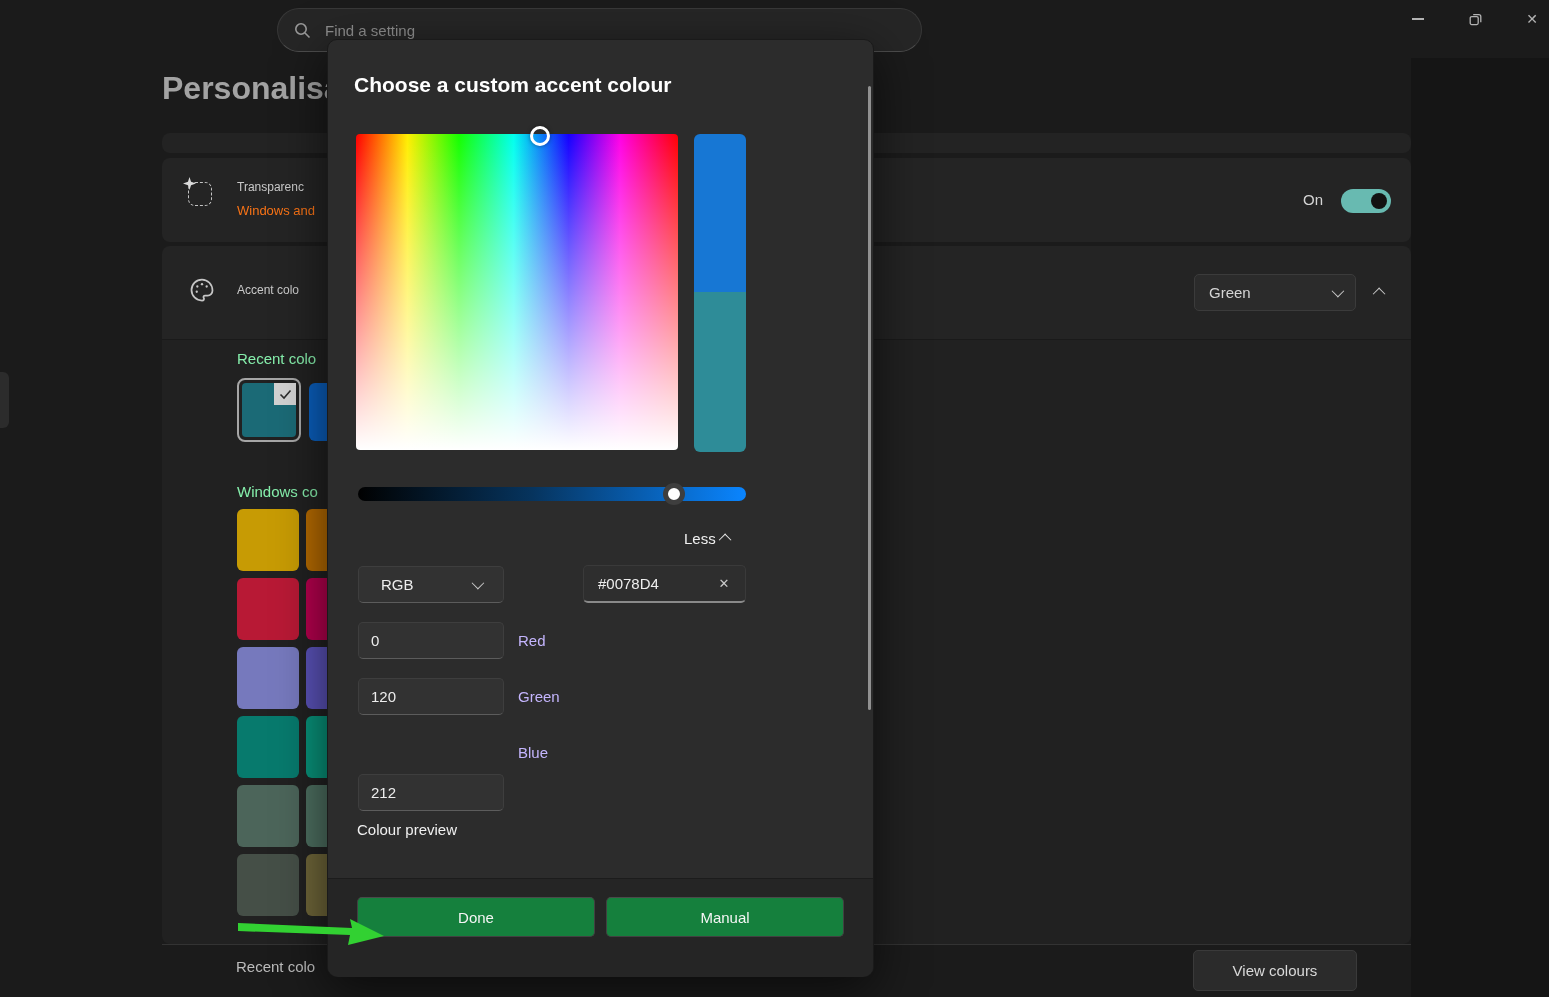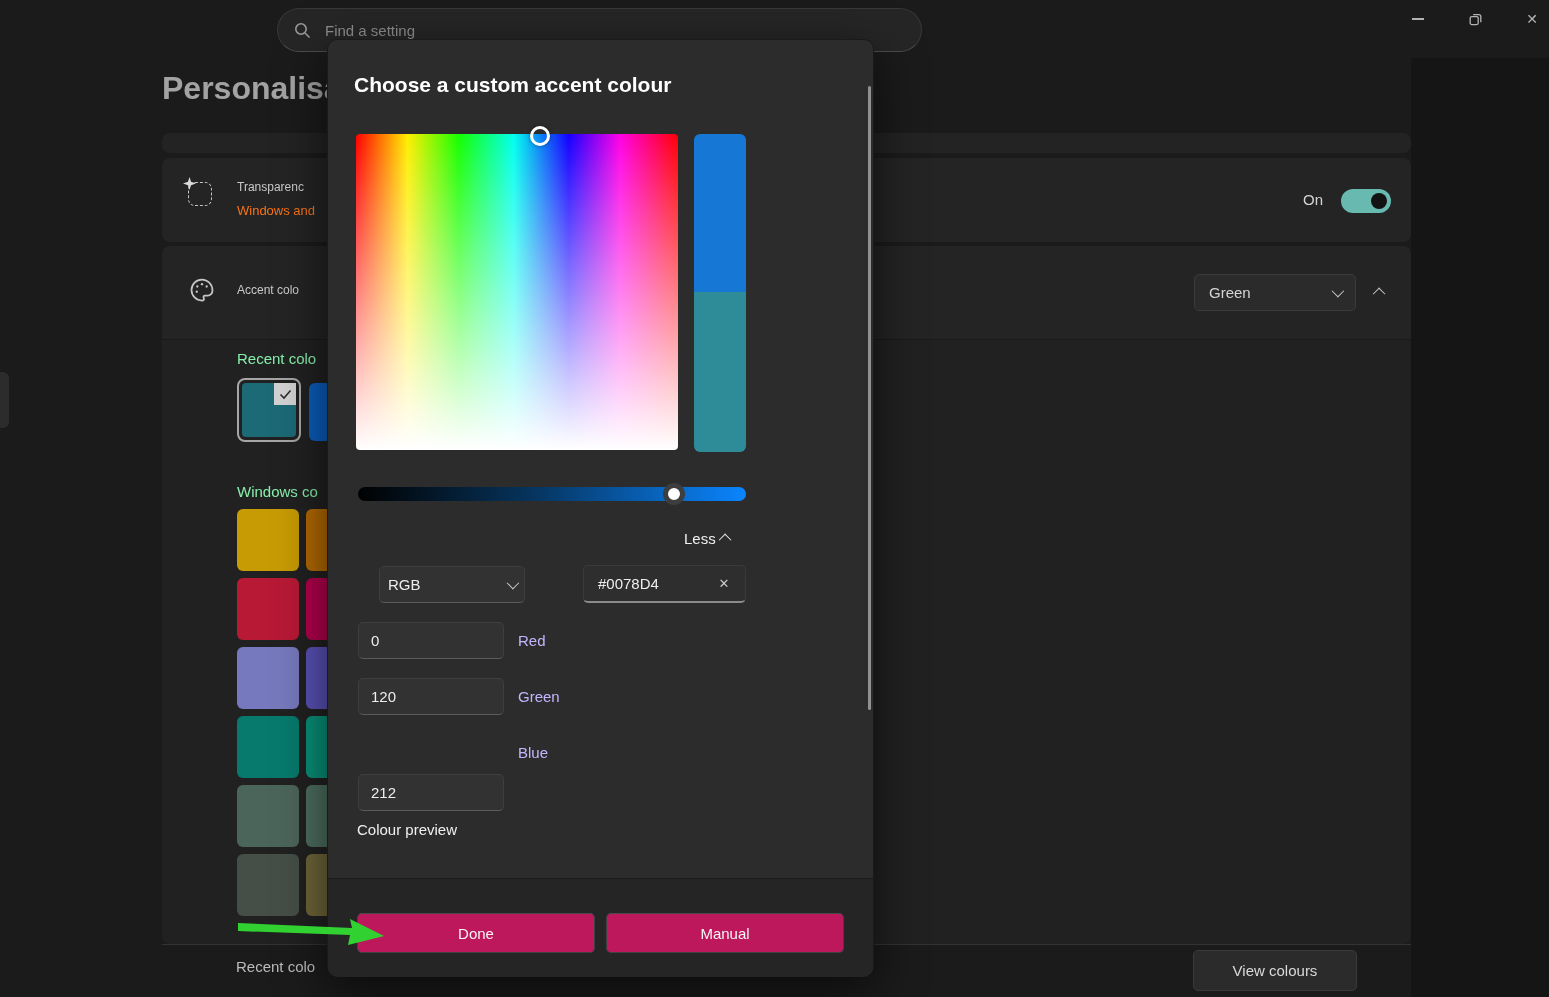--- a/index.html
+++ b/index.html
@@ -69,35 +69,35 @@
   .prev-cur { left:366px; top:252px; width:52px; height:160px; border-radius:0 0 6px 6px; }
   .slider { left:30px; top:447px; width:388px; height:14px; border-radius:7px;
     background:linear-gradient(to right,#010101,#06345e 45%,#0a85ff 100%); }
   .slider-thumb { left:335px; top:443px; width:22px; height:22px; border-radius:50%;
     background:#ffffff; border:5px solid #3e3e3e; }
   .expander { left:356px; top:490px; display:flex; align-items:center; gap:6px;
     color:#f0f0f0; font-size:15px; position:absolute; }
   .field { background:#323232; border:1px solid #3e3e3e; border-bottom-color:#5c5c5c;
     border-radius:5px; color:#ededed; font-size:15px; }
   .combo { left:30px; top:526px; width:146px; height:37px; display:flex;
-    align-items:center; justify-content:space-between; padding:0 8px;margin-left:21px; }
+    align-items:center; justify-content:space-between; padding:0 22px; }
   .hexbox { left:255px; top:525px; width:163px; height:38px; background:#2e2e2e;
     border:1px solid #3a3a3a; border-bottom:2px solid #8a8a8a; border-radius:5px;
     display:flex; align-items:center; justify-content:space-between; padding:0 10px 0 14px;
     color:#ededed; font-size:15px; }
   .chan-input { width:146px; height:37px; position:absolute; left:30px; }
   .chan-input input { width:100%; height:100%; background:#323232; border:1px solid #3e3e3e;
     border-bottom-color:#5c5c5c; border-radius:5px; color:#ededed; font-size:15px;
     padding:0 12px; outline:none; font-family:inherit; }
   .chan-label { left:190px; width:120px; height:37px; display:flex; align-items:center;
     color:#c4b5fd; font-size:15px; position:absolute; }
   .preview-label { left:29px; top:781px; font-size:15px; color:#f0f0f0; }
   .dlg-footer { left:0; top:838px; width:545px; height:99px; background:#252525;
     border-top:1px solid #1c1c1c; border-radius:0 0 10px 10px; }
-  .dlg-btn { top:34px; width:238px; height:40px; background:#be185d;
+  .dlg-btn { top:18px; width:238px; height:40px; background:#15803d;
     border:1px solid #414141; border-top-color:#4a4a4a; border-radius:5px;
     color:#f5f5f5; font-size:15px; display:flex; align-items:center; justify-content:center; }
   .dlg-scrollbar { left:540px; top:46px; width:3px; height:624px; background:#919191;
     border-radius:2px; }
   .clear-x { color:#c9c9c9; font-size:13px; width:22px; height:22px; display:flex;
     align-items:center; justify-content:center; }
   .label-txt { color:#86efac; font-size:15px; }
 </style>
 </head>
 <body>

